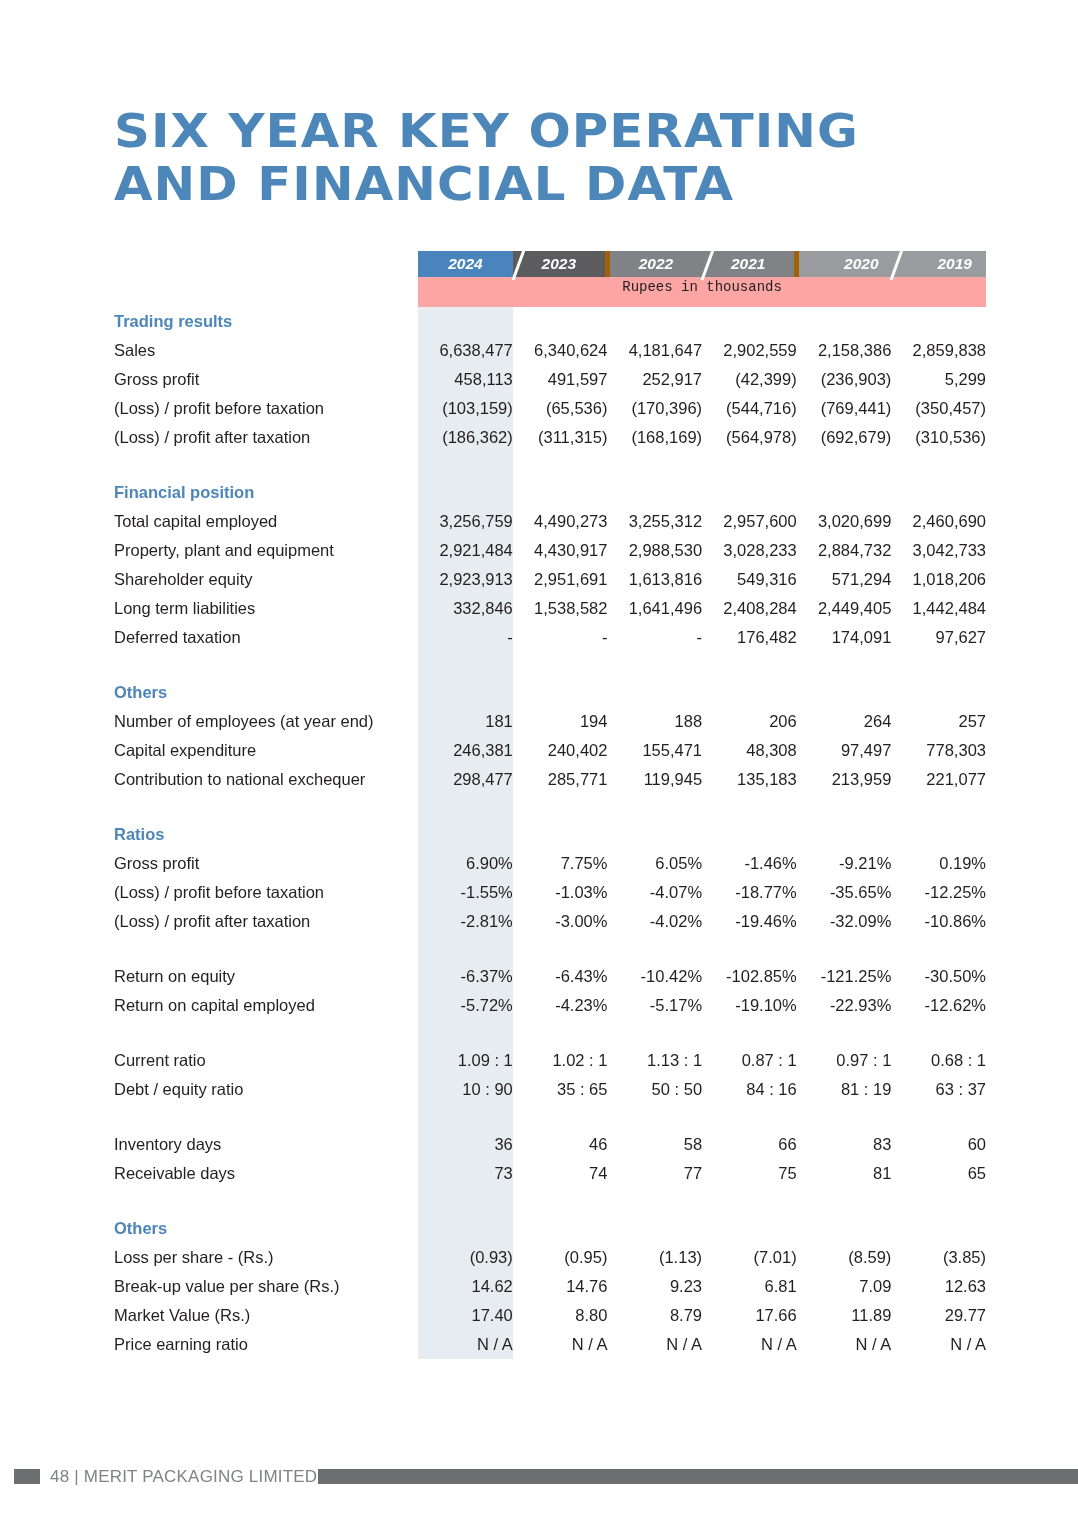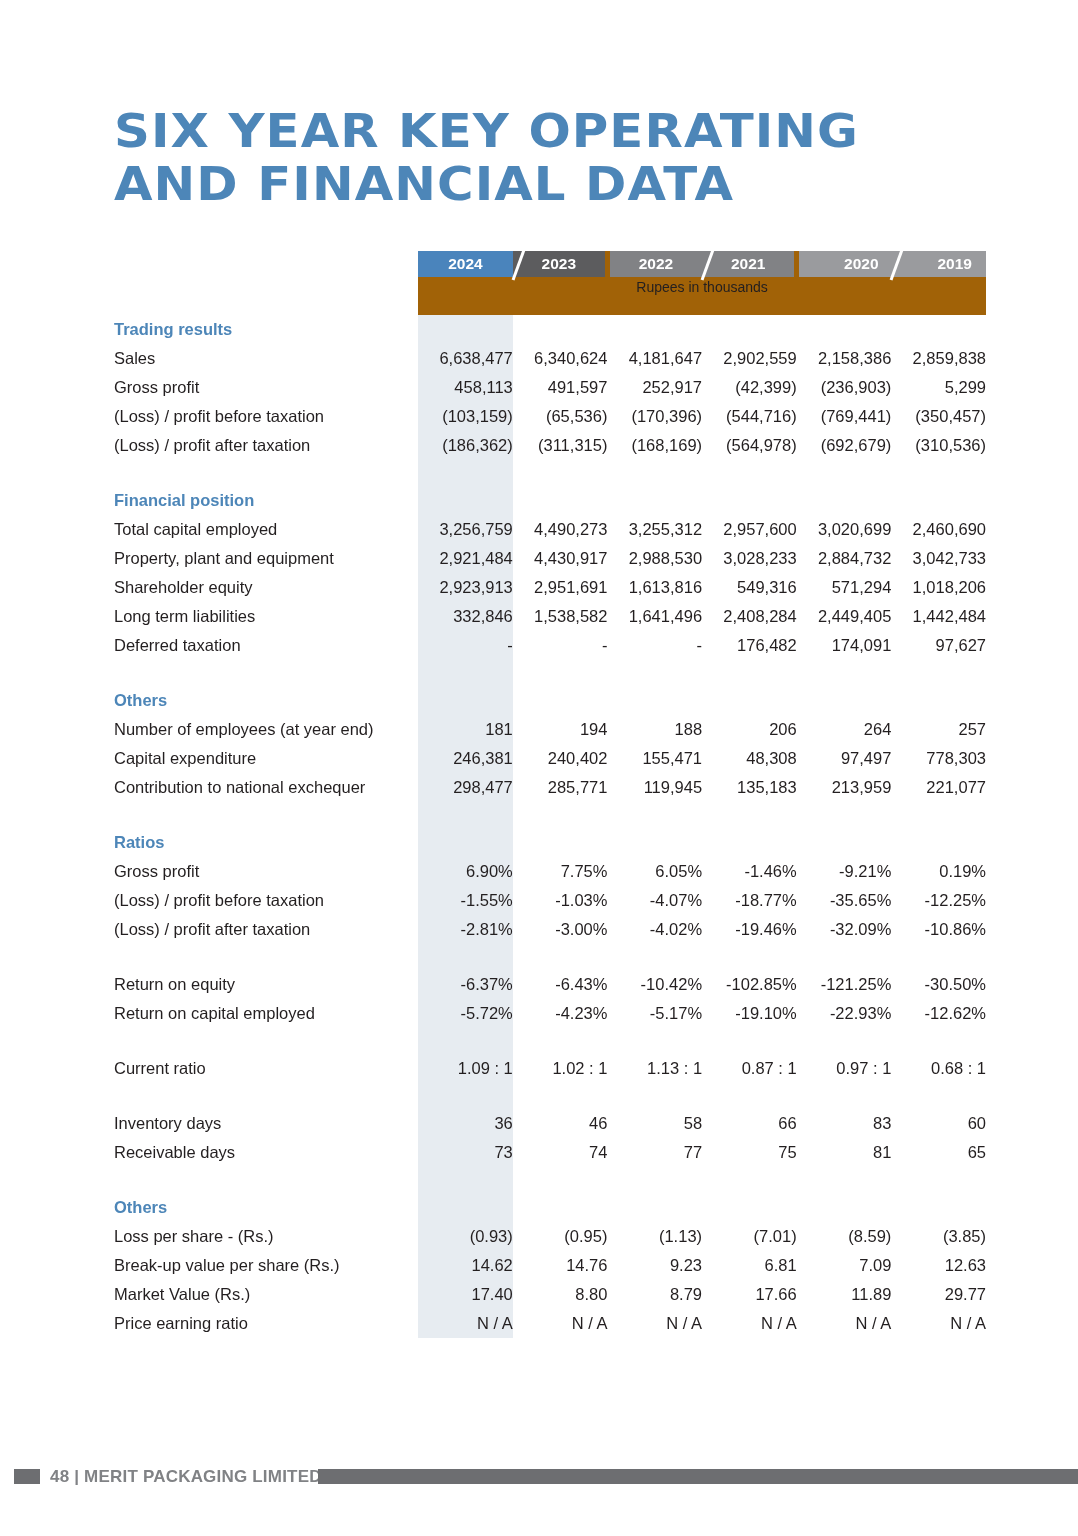--- a/index.html
+++ b/index.html
@@ -48,20 +48,21 @@
 
   
   col.c-label { width: 304px; }
   col.c-year  { width: 94.6px; }
 
   
   .yearhead td {
     height: 26px;
     padding: 0;
     vertical-align: middle;
+    font-style: italic;
   }
   .yearcell {
     position: relative;
     height: 26px;
     color: #ffffff;
     font-size: 15.5px;
     font-weight: bold;
     display: flex;
     align-items: center;
     justify-content: center;
@@ -87,27 +88,27 @@
   }
   
   .gap-r { border-right: 5px solid #a16207; }
 
   
   .unitsrow td {
     padding: 0;
     height: 21px;
   }
   .unitsband {
-    background: #a16207;
-    height: 38px;
+    background: #fca5a5;
+    height: 30px;
     line-height: 21px;
     text-align: center;
     font-size: 14px;
     color: #231f20;
-    font-family: Liberation Sans, sans-serif;
+    font-family: Liberation Mono, monospace;
   }
 
   
   table.kpi td {
     padding: 0;
   }
   .r {
     height: 29px;
   }
   .lbl {
@@ -156,21 +157,20 @@
     position: absolute;
     left: 50px;
     top: 0px;
     height: 21px;
     line-height: 21px;
     font-size: 17px;
     letter-spacing: 0.2px;
     color: #808285;
     white-space: nowrap;
     font-family: "Liberation Sans", sans-serif;
-    font-weight: bold;
   }
   .foot-bar-right {
     position: absolute;
     left: 318px;
     top: 3px;
     right: 0;
     height: 15px;
     background: #6d6e71;
   }
 </style>
@@ -455,20 +455,29 @@
         </tr>
         <tr class="r">
           <td class="lbl">Current ratio</td>
           <td class="num hl">1.09 : 1</td>
           <td class="num">1.02 : 1</td>
           <td class="num">1.13 : 1</td>
           <td class="num">0.87 : 1</td>
           <td class="num">0.97 : 1</td>
           <td class="num">0.68 : 1</td>
         </tr>
+        <tr class="r">
+          <td class="lbl">Debt / equity ratio</td>
+          <td class="num hl">10 : 90</td>
+          <td class="num">35 : 65</td>
+          <td class="num">50 : 50</td>
+          <td class="num">84 : 16</td>
+          <td class="num">81 : 19</td>
+          <td class="num">63 : 37</td>
+        </tr>
         <tr class="r spacer">
           <td class="lbl"></td>
           <td class="num hl"></td>
           <td class="num"></td>
           <td class="num"></td>
           <td class="num"></td>
           <td class="num"></td>
           <td class="num"></td>
         </tr>
         <tr class="r">

